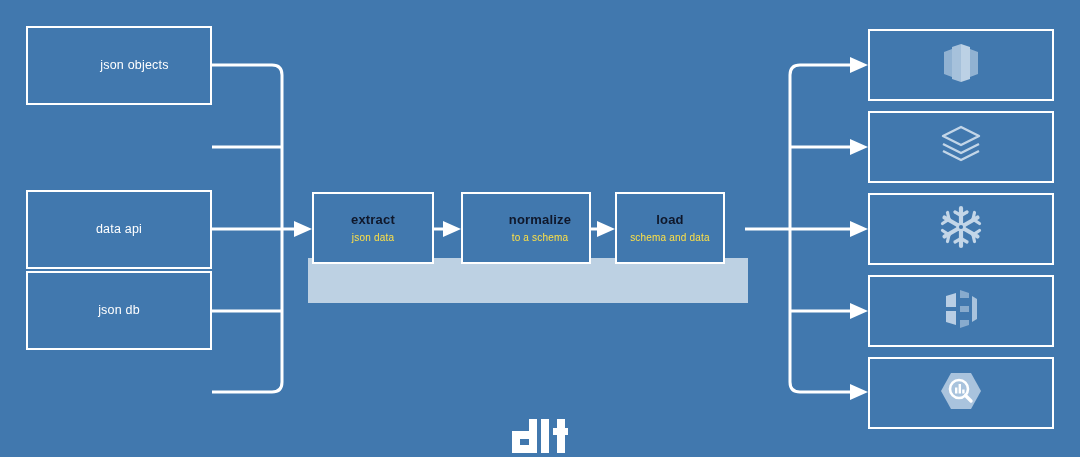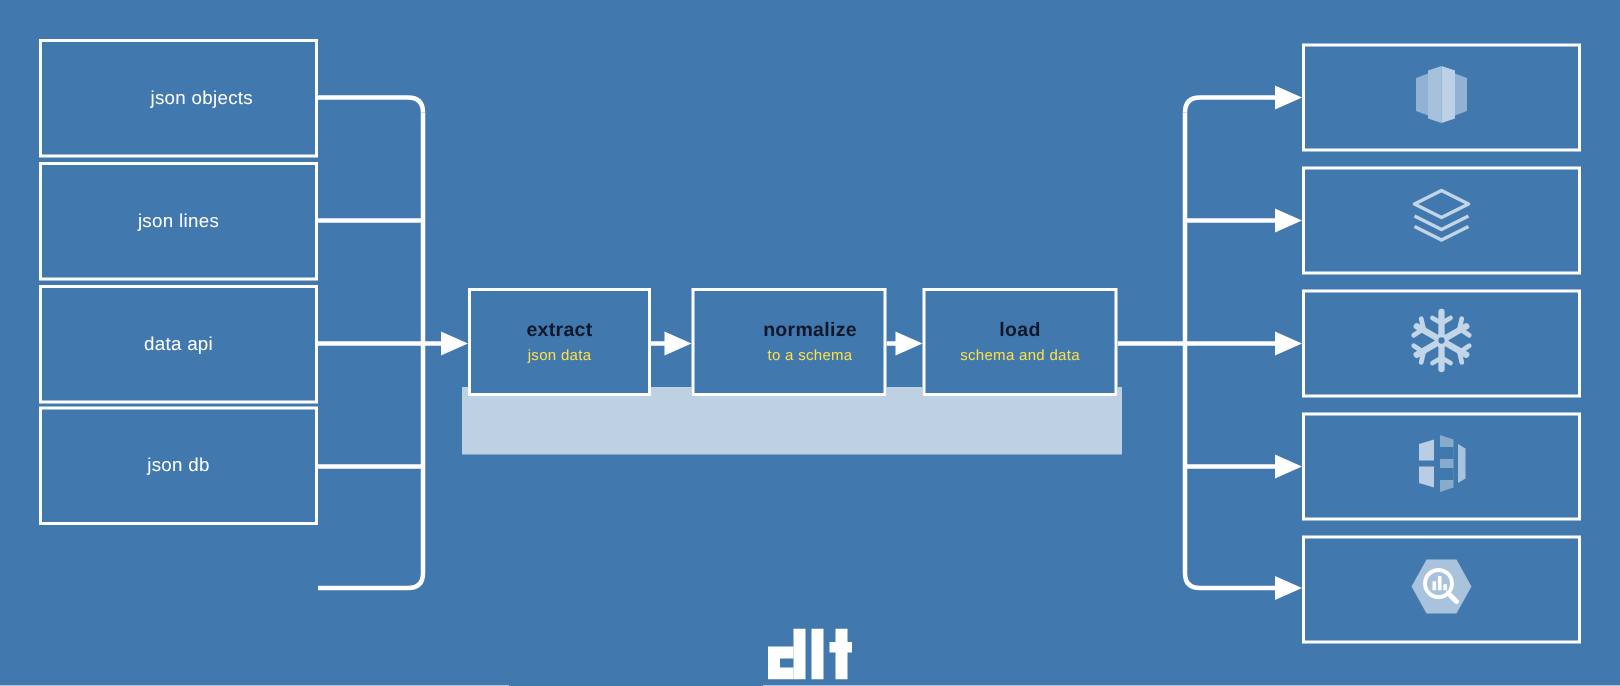--- a/index.html
+++ b/index.html
@@ -113,23 +113,20 @@
   .arrowhead { fill: #ffffff; }
 </style>
 </head>
 <body>
 
 <div id="diagram-root">
 
   <div class="obox src-box" style="top:26px;padding-left:31px;">
     <span class="src-label">json objects</span>
   </div>
-  <div class="obox src-box" style="top:108px;">
-    <span class="src-label">json lines</span>
-  </div>
   <div class="obox src-box" style="top:190px;">
     <span class="src-label">data api</span>
   </div>
   <div class="obox src-box" style="top:271px;">
     <span class="src-label">json db</span>
   </div>
 
   <div id="dlt-banner"></div>
   <div id="dlt-logo">
     <svg width="56" height="34" viewBox="0 0 56 34" aria-label="dlt">
@@ -148,21 +145,21 @@
   </div>
 
   <div class="obox stage-box" style="left:312px; width:122px;">
     <span class="stage-title">extract</span>
     <span class="stage-sub">json data</span>
   </div>
   <div class="obox stage-box" style="left:461px; width:130px;padding-left:28px;">
     <span class="stage-title">normalize</span>
     <span class="stage-sub">to a schema</span>
   </div>
-  <div class="obox stage-box" style="left:615px; width:130px;">
+  <div class="obox stage-box" style="left:615px; width:110px;">
     <span class="stage-title">load</span>
     <span class="stage-sub">schema and data</span>
   </div>
 
   <div class="obox dst-box" style="top:29px;">
     <span class="dst-icon">
       <svg width="50" height="50" viewBox="0 0 50 50">
         <path d="M8 14 L16 11 L16 39 L8 36 Z" fill="#c3d6e8" opacity=".62"></path>
         <path d="M42 14 L34 11 L34 39 L42 36 Z" fill="#c3d6e8" opacity=".62"></path>
         <path d="M25 6 L34 9 L34 41 L25 44 Z" fill="#c3d6e8" opacity=".95"></path>

